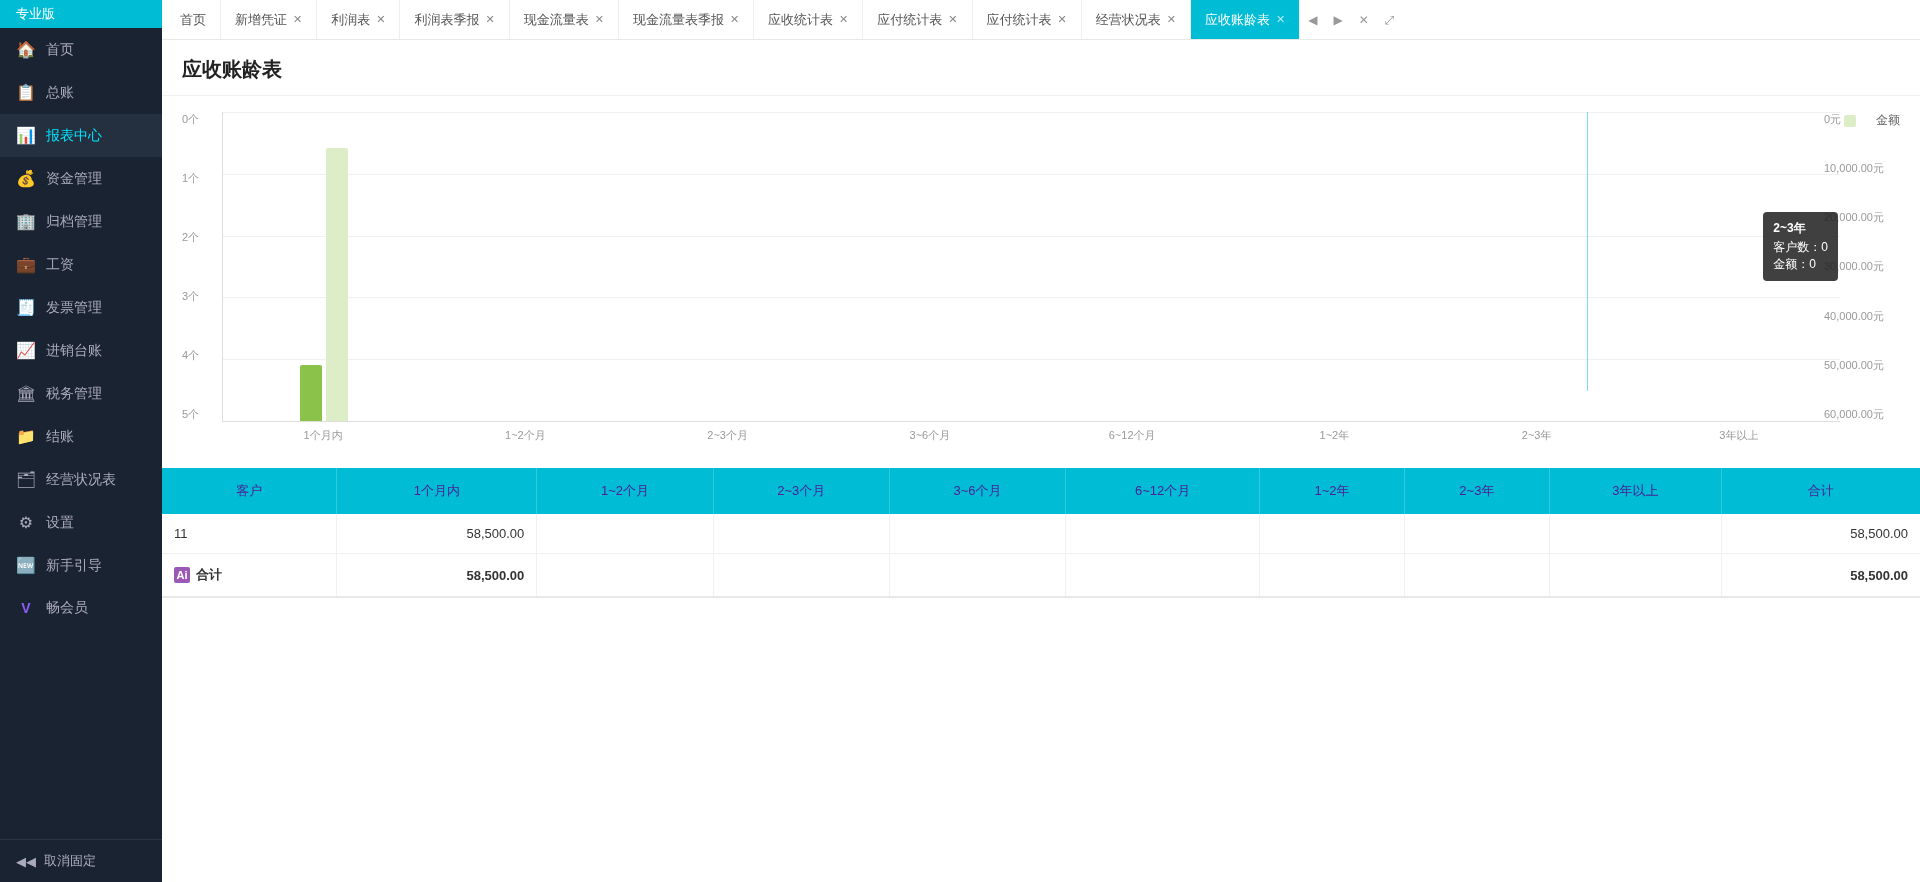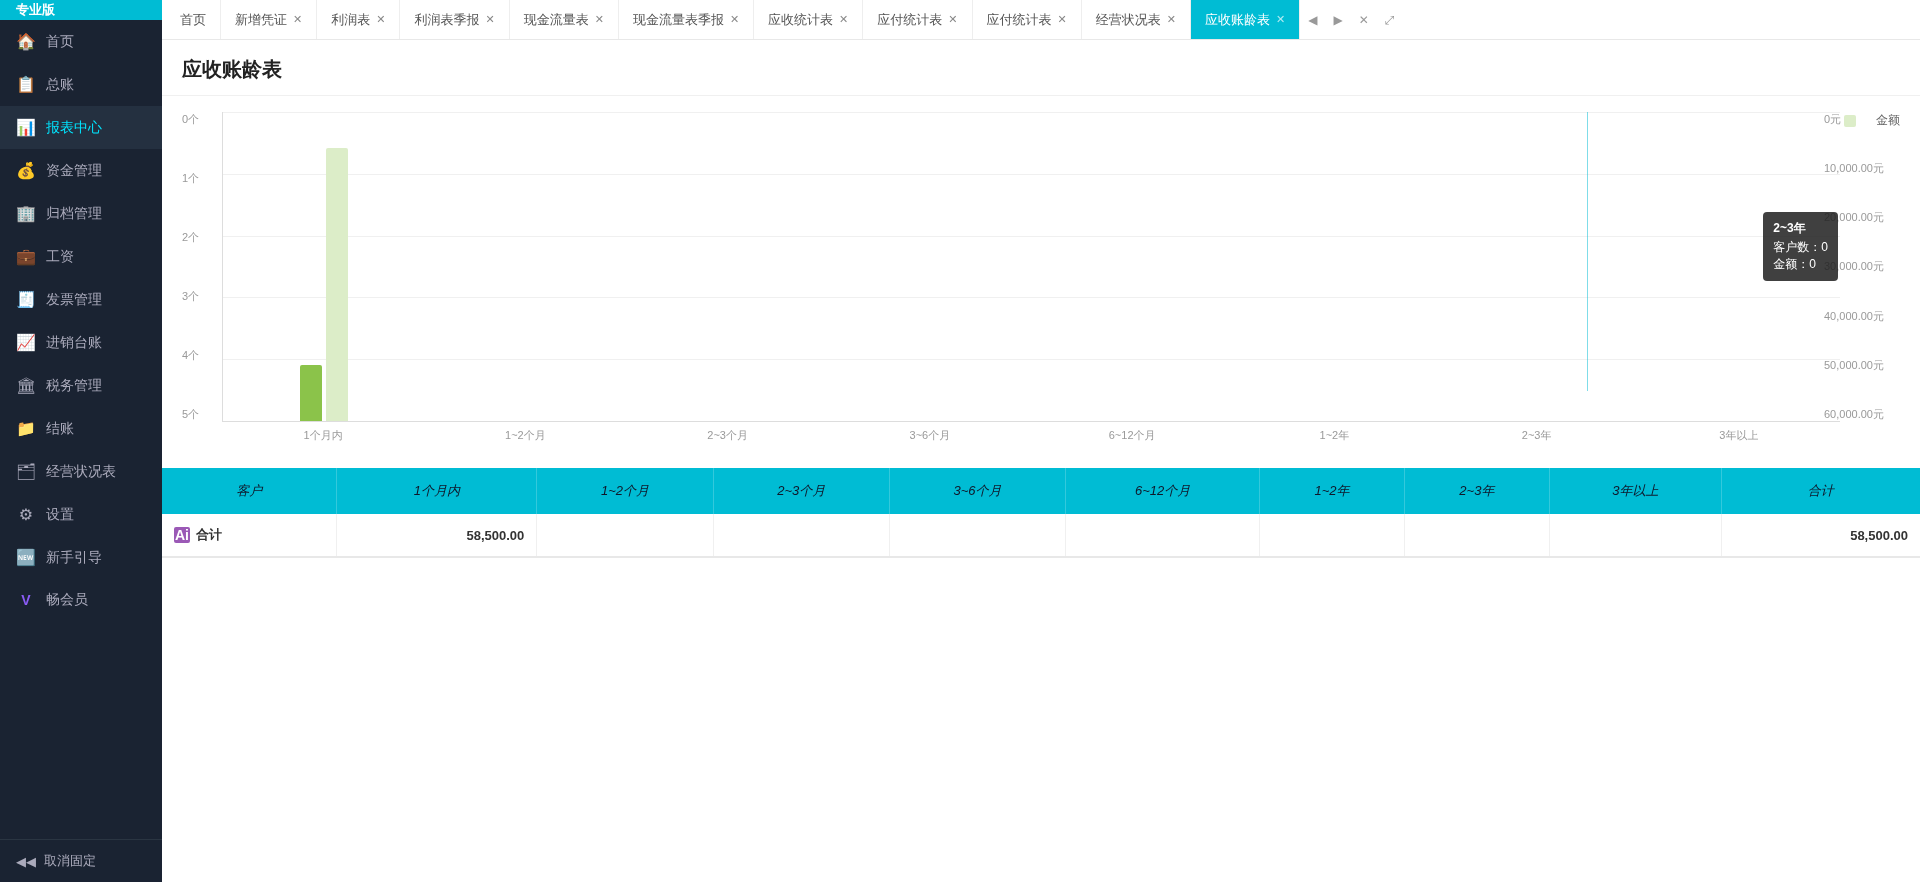--- a/index.html
+++ b/index.html
@@ -13,22 +13,22 @@
       display: flex;
       flex-direction: column;
       flex-shrink: 0;
       height: 100%;
     }
     .sidebar-logo {
       background: #00bcd4;
       padding: 8px 16px;
       color: white;
       font-size: 13px;
-      font-weight: bold;
-      height: 20px;
+      font-weight: normal;
+      height: 28px;
       display: flex;
       align-items: center;
     }
     .sidebar-item {
       display: flex;
       align-items: center;
       padding: 12px 16px;
       cursor: pointer;
       color: #aab;
       font-size: 14px;
@@ -305,22 +305,21 @@
       overflow: auto;
       margin: 0 0 0 0;
     }
     table {
       width: 100%;
       border-collapse: collapse;
       font-size: 13px;
     }
     thead tr {
       background: #00bcd4;
-      color: #0f172a;
-      font-style: italic;
+      color: #4c1d95;
     }
     thead th {
       padding: 14px 12px;
       text-align: center;
       font-weight: normal;
       border-right: 1px solid rgba(255,255,255,0.2);
     }
     thead th:last-child { border-right: none; }
     tbody tr {
       border-bottom: 1px solid #f0f0f0;
@@ -344,21 +343,21 @@
     }
     .total-icon {
       width: 16px;
       height: 16px;
       background: #9b59b6;
       border-radius: 2px;
       display: inline-flex;
       align-items: center;
       justify-content: center;
       color: white;
-      font-size: 14px;
+      font-size: 11px;
     }
   </style>
 </head>
 <body>
 
 <div class="sidebar">
   <div class="sidebar-logo">专业版</div>
 
   <div class="sidebar-item">
     <span class="icon">🏠</span>
@@ -591,20 +590,32 @@
             <th>2~3个月</th>
             <th>3~6个月</th>
             <th>6~12个月</th>
             <th>1~2年</th>
             <th>2~3年</th>
             <th>3年以上</th>
             <th>合计</th>
           </tr>
         </thead>
         <tbody>
+          <tr class="data-row">
+            <td>11</td>
+            <td style="text-align:right;">58,500.00</td>
+            <td></td>
+            <td></td>
+            <td></td>
+            <td></td>
+            <td></td>
+            <td></td>
+            <td></td>
+            <td style="text-align:right;">58,500.00</td>
+          </tr>
           <tr class="total-row">
             <td>
               <div class="total-label">
                 <span class="total-icon">Ai</span>
                 <span>合计</span>
               </div>
             </td>
             <td style="text-align:right;">58,500.00</td>
             <td></td>
             <td></td>

